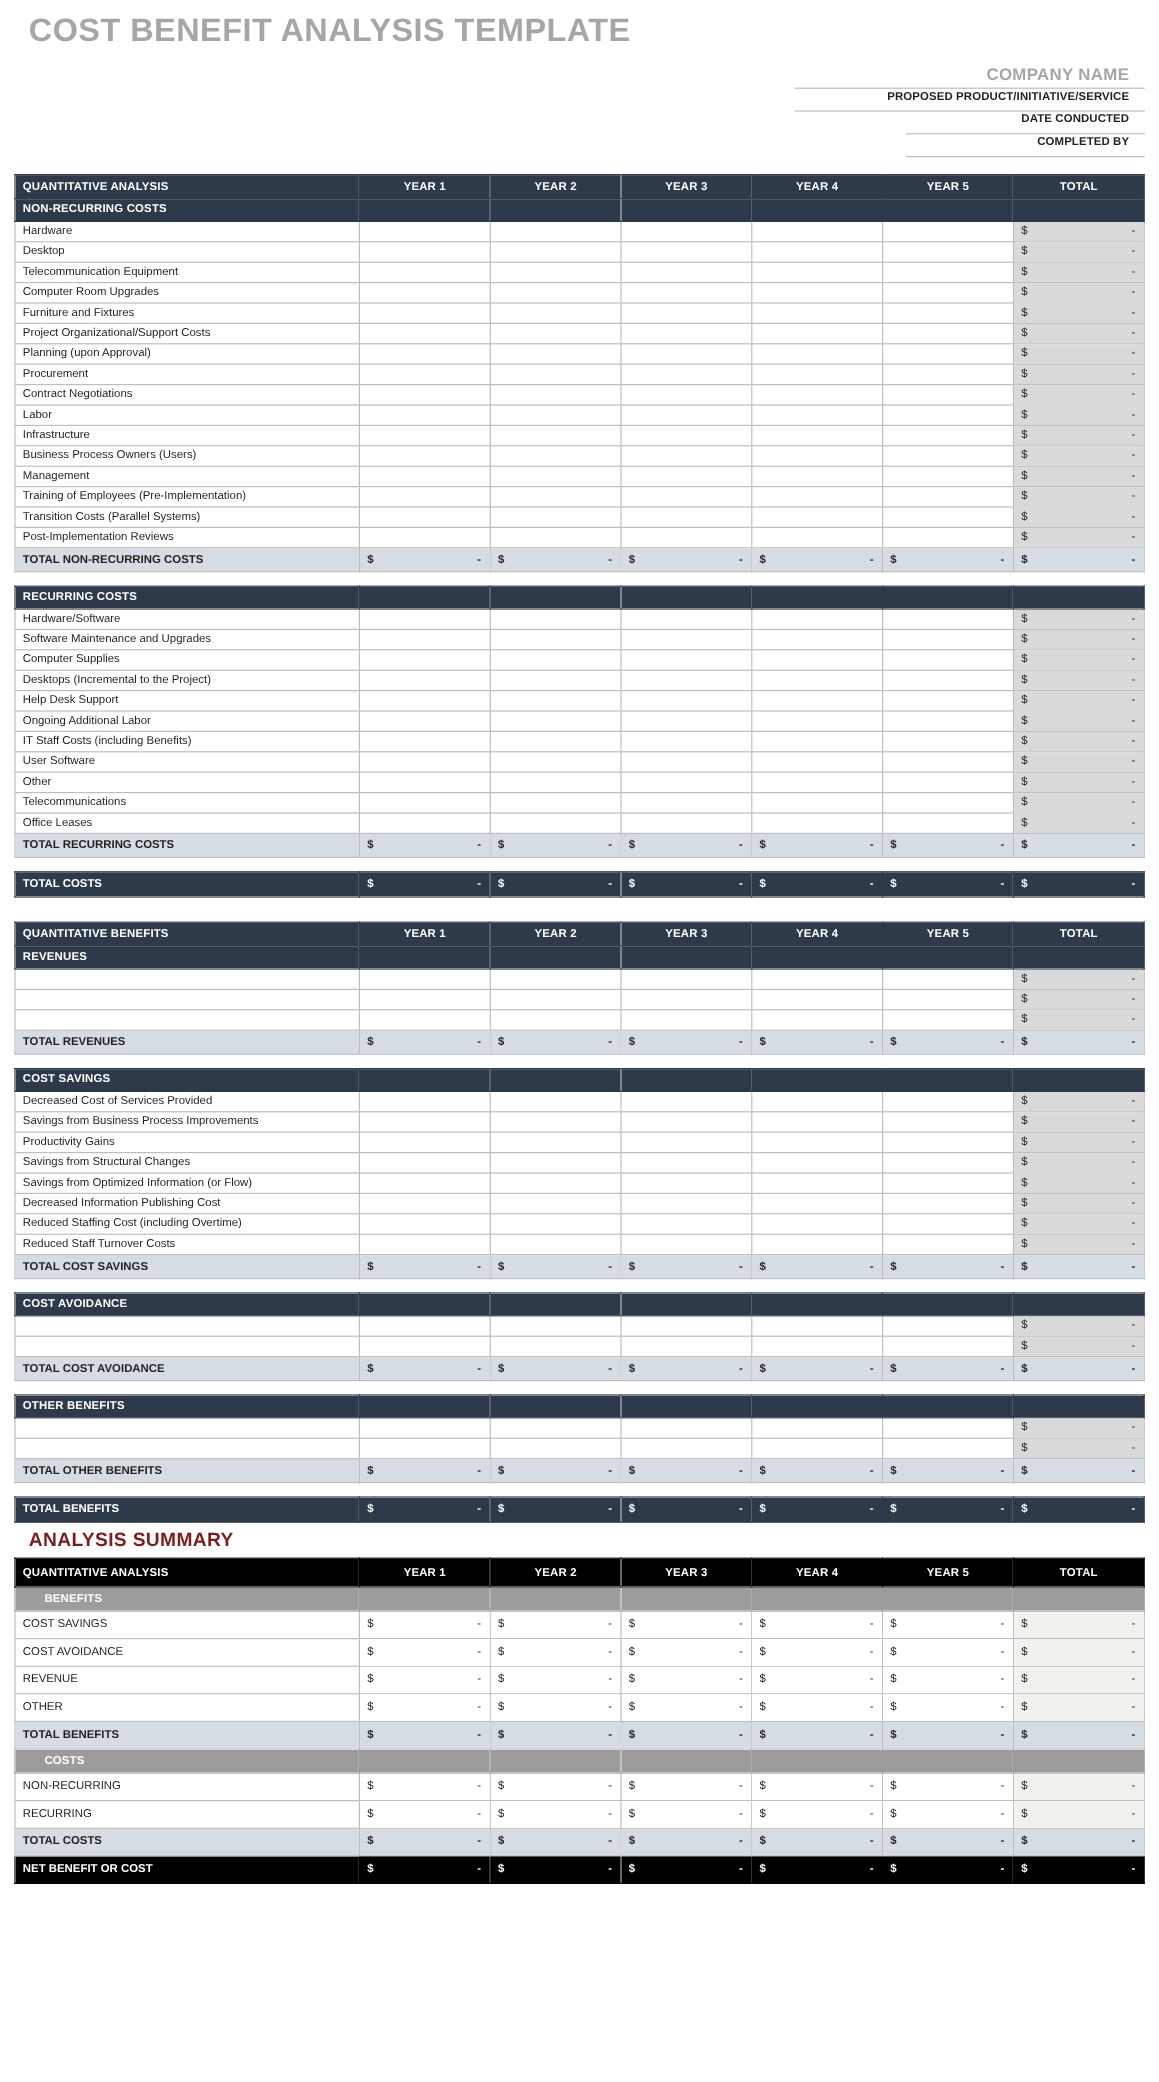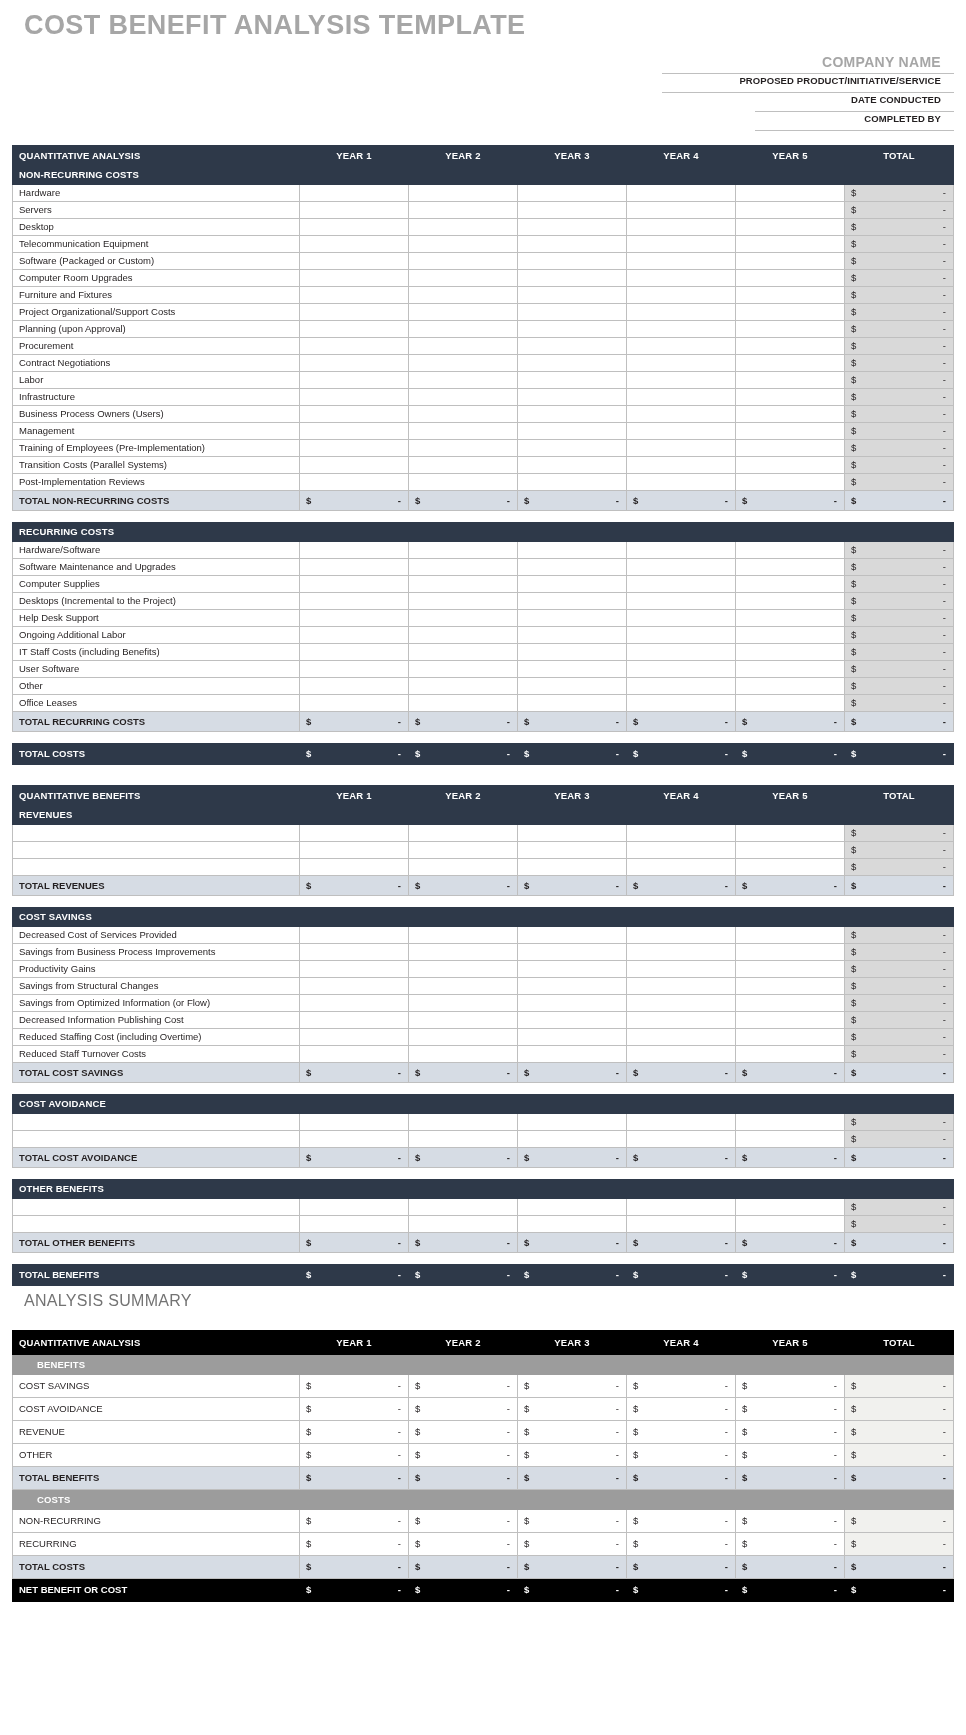--- a/index.html
+++ b/index.html
@@ -154,23 +154,24 @@
   tr.grand td.money .cur,
   tr.grand td.money .amt { line-height: 20px; }
 
   
   .tbl-gap { height: 11px; }
   .tbl-gap-lg { height: 20px; }
 
   
   .summary-title {
     font-size: 16px;
-    color: #737373;
+    color: #7f1d1d;
     letter-spacing: 0.3px;
-    padding: 6px 0 20px 12px;
+    padding: 6px 0 5px 12px;
+    font-weight: bold;
   }
   table.summary td {
     border: 1px solid #bfbfbf;
     height: 21px;
     padding: 0 6px;
     font-size: 9.5px;
     line-height: 14px;
     vertical-align: middle;
     background: #ffffff;
     overflow: hidden;
@@ -281,57 +282,33 @@
           <td></td>
           <td></td>
           <td></td>
           <td></td>
           <td class="money totcol">
             <span class="cur">$</span>
             <span class="amt">-</span>
           </td>
         </tr>
         <tr class="data">
-          <td class="label">Servers</td>
-          <td></td>
-          <td></td>
-          <td></td>
-          <td></td>
-          <td></td>
-          <td class="money totcol">
-            <span class="cur">$</span>
-            <span class="amt">-</span>
-          </td>
-        </tr>
-        <tr class="data">
           <td class="label">Desktop</td>
           <td></td>
           <td></td>
           <td></td>
           <td></td>
           <td></td>
           <td class="money totcol">
             <span class="cur">$</span>
             <span class="amt">-</span>
           </td>
         </tr>
         <tr class="data">
           <td class="label">Telecommunication Equipment</td>
-          <td></td>
-          <td></td>
-          <td></td>
-          <td></td>
-          <td></td>
-          <td class="money totcol">
-            <span class="cur">$</span>
-            <span class="amt">-</span>
-          </td>
-        </tr>
-        <tr class="data">
-          <td class="label">Software (Packaged or Custom)</td>
           <td></td>
           <td></td>
           <td></td>
           <td></td>
           <td></td>
           <td class="money totcol">
             <span class="cur">$</span>
             <span class="amt">-</span>
           </td>
         </tr>
@@ -634,20 +611,32 @@
           <td></td>
           <td></td>
           <td></td>
           <td class="money totcol">
             <span class="cur">$</span>
             <span class="amt">-</span>
           </td>
         </tr>
         <tr class="data">
           <td class="label">Other</td>
+          <td></td>
+          <td></td>
+          <td></td>
+          <td></td>
+          <td></td>
+          <td class="money totcol">
+            <span class="cur">$</span>
+            <span class="amt">-</span>
+          </td>
+        </tr>
+        <tr class="data">
+          <td class="label">Telecommunications</td>
           <td></td>
           <td></td>
           <td></td>
           <td></td>
           <td></td>
           <td class="money totcol">
             <span class="cur">$</span>
             <span class="amt">-</span>
           </td>
         </tr>

